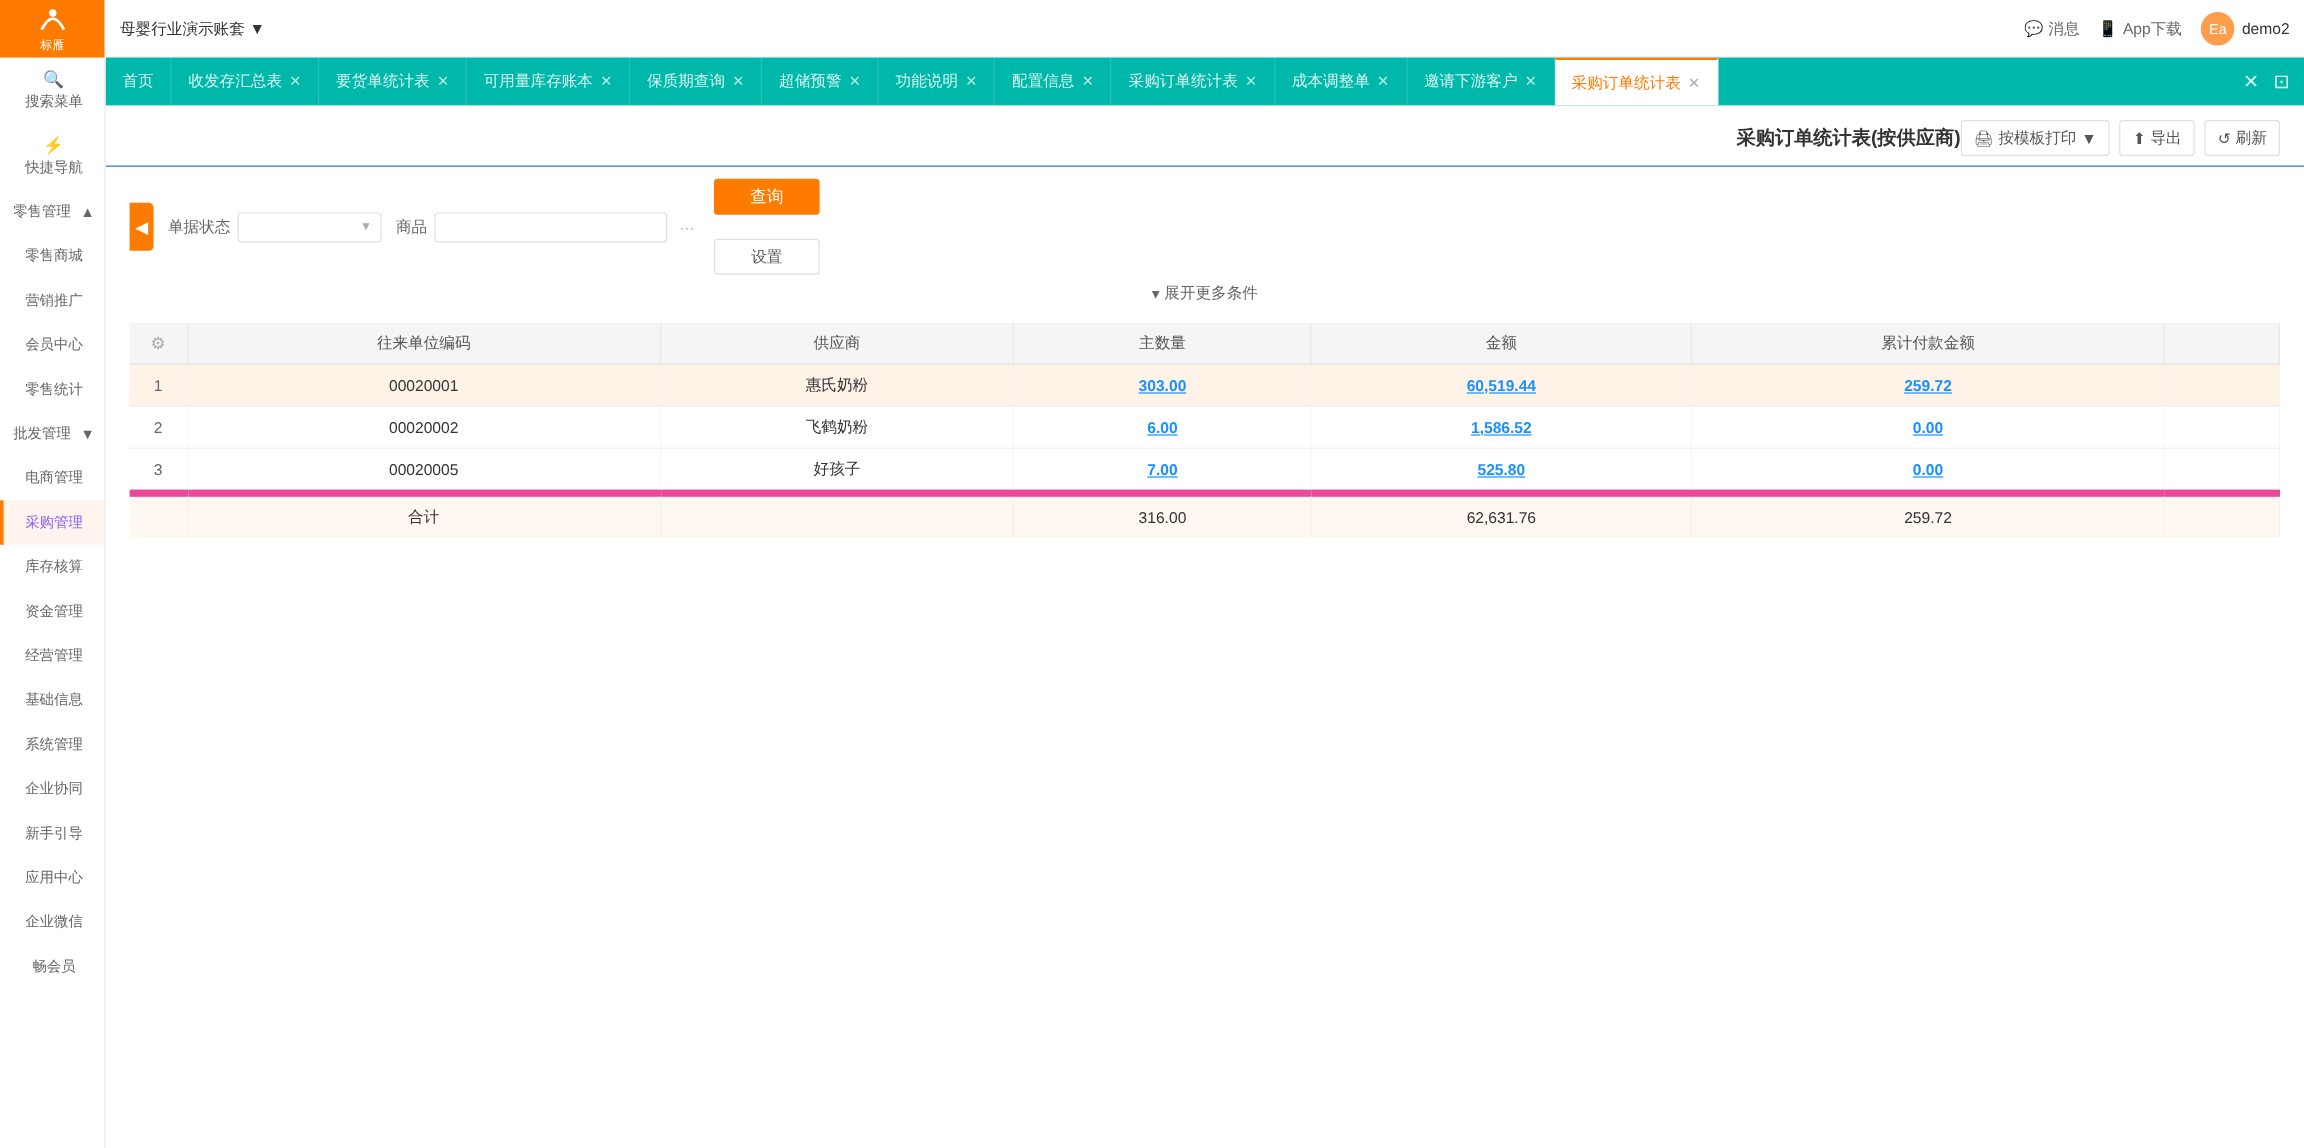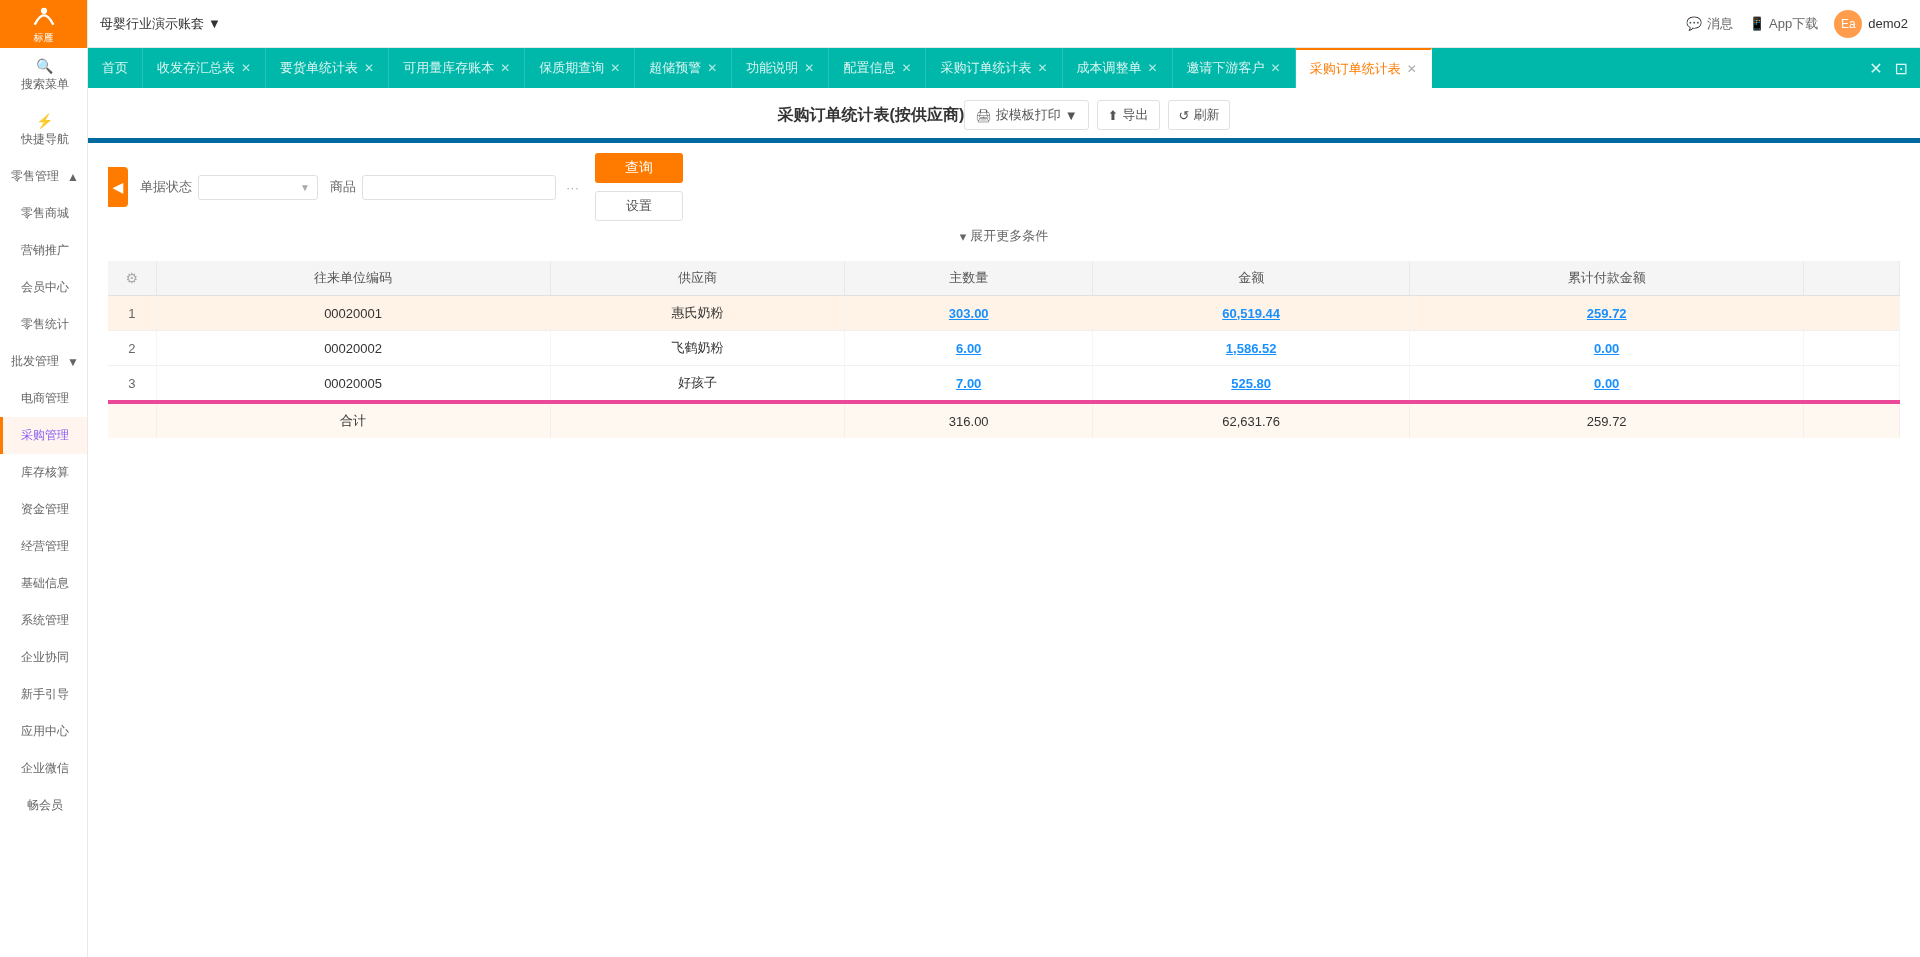--- a/index.html
+++ b/index.html
@@ -38,21 +38,21 @@
     .tab-item .tab-close { font-size: 12px; color: rgba(255,255,255,0.7); cursor: pointer; }
     .tab-item.active .tab-close { color: #aaa; }
     .tab-item.home { font-weight: 500; }
     .tabbar-actions { margin-left: auto; display: flex; align-items: center; padding: 0 8px; gap: 4px; flex-shrink: 0; }
     .tabbar-action-btn { background: none; border: none; color: rgba(255,255,255,0.85); cursor: pointer; font-size: 16px; padding: 4px; }
 
     
     .page-content { flex: 1; background: #fff; overflow: auto; display: flex; flex-direction: column; }
 
     
-    .page-header { padding: 12px 20px 8px; display: flex; align-items: center; justify-content: center; border-bottom: 5px solid #0369a1; flex-shrink: 0; }
+    .page-header { padding: 12px 20px 8px; display: flex; align-items: center; justify-content: flex-end; border-bottom: 1px solid #0369a1; flex-shrink: 0; }
     .page-title { font-size: 16px; font-weight: 600; color: #333; }
     .page-header-actions { display: flex; align-items: center; gap: 8px; }
     .btn-print { display: flex; align-items: center; gap: 4px; padding: 5px 10px; border: 1px solid #e0e0e0; background: #fff; border-radius: 3px; cursor: pointer; font-size: 13px; color: #555; }
     .btn-export { display: flex; align-items: center; gap: 4px; padding: 5px 10px; border: 1px solid #e0e0e0; background: #fff; border-radius: 3px; cursor: pointer; font-size: 13px; color: #555; }
     .btn-refresh { display: flex; align-items: center; gap: 4px; padding: 5px 10px; border: 1px solid #e0e0e0; background: #fff; border-radius: 3px; cursor: pointer; font-size: 13px; color: #555; }
 
     
     .filter-area { padding: 10px 20px; background: #fff; flex-shrink: 0; }
     .filter-row { display: flex; align-items: center; gap: 12px; flex-wrap: wrap; }
     .filter-item { display: flex; align-items: center; gap: 6px; }
@@ -61,35 +61,35 @@
     .date-shortcut { padding: 2px 8px; border-radius: 3px; cursor: pointer; font-size: 12px; color: #555; background: none; border: none; }
     .date-range { color: #555; font-size: 12px; display: flex; align-items: center; gap: 4px; }
     .date-custom-badge { background: #ff7b00; color: #fff; font-size: 11px; padding: 1px 6px; border-radius: 2px; }
     .filter-select { border: 1px solid #e0e0e0; border-radius: 3px; padding: 4px 28px 4px 8px; font-size: 13px; color: #555; background: #fff; cursor: pointer; min-width: 120px; appearance: none; -webkit-appearance: none; position: relative; }
     .filter-select-wrap { position: relative; display: inline-block; }
     .filter-select-wrap::after { content: '▼'; position: absolute; right: 8px; top: 50%; transform: translateY(-50%); font-size: 10px; color: #aaa; pointer-events: none; }
     .filter-input { border: 1px solid #e0e0e0; border-radius: 3px; padding: 4px 8px; font-size: 13px; color: #555; background: #fff; min-width: 150px; }
     .expand-row { display: flex; justify-content: center; padding: 6px 0; }
     .expand-btn { display: flex; align-items: center; gap: 4px; color: #666; font-size: 13px; cursor: pointer; border: none; background: none; }
     .btn-query { background: #ff7b00; color: #fff; border: none; border-radius: 3px; padding: 6px 18px; font-size: 14px; cursor: pointer; white-space: nowrap; }
-    .btn-setting { background: #fff; color: #555; border: 1px solid #e0e0e0; border-radius: 3px; padding: 5px 30px; font-size: 13px; cursor: pointer; white-space: nowrap; margin-top: 4px; width: 100%; }
+    .btn-setting { background: #fff; color: #555; border: 1px solid #e0e0e0; border-radius: 3px; padding: 5px 30px; font-size: 13px; cursor: pointer; white-space: nowrap; margin-top: 16px; width: 100%; }
     .query-actions { display: flex; flex-direction: column; gap: 4px; flex-shrink: 0; }
     .filter-dots { color: #aaa; cursor: pointer; padding: 4px; }
 
     
     .table-wrap { flex: 1; overflow: auto; padding: 0 20px 10px; }
     table { width: 100%; border-collapse: collapse; font-size: 13px; }
     thead th { background: #f5f5f5; padding: 8px 12px; text-align: center; color: #555; font-weight: 500; border-bottom: 1px solid #e0e0e0; border-right: 1px solid #e8e8e8; white-space: nowrap; }
     thead th:first-child { width: 48px; }
     tbody td { padding: 8px 12px; text-align: center; border-bottom: 1px solid #f0f0f0; border-right: 1px solid #f5f5f5; color: #333; }
     tbody tr.highlighted { background: #fff3e8; }
     .link-val { color: #1890ff; text-decoration: underline; cursor: pointer; font-weight: bold; }
     .row-num { color: #666; }
     .settings-icon { color: #aaa; cursor: pointer; font-size: 14px; }
-    tfoot td { padding: 8px 12px; text-align: center; background: #fff8f0; font-weight: 500; color: #333; border-top: 4px solid #ec4899; border-right: 1px solid #f0f0f0; }
+    tfoot td { padding: 8px 12px; text-align: center; background: #fff8f0; font-weight: 500; color: #333; border-top: 6px solid #ec4899; border-right: 1px solid #f0f0f0; }
     tfoot td:first-child { text-align: right; color: #555; }
 
     .collapse-btn { background: #ff7b00; border: none; color: #fff; width: 20px; height: 40px; border-radius: 0 4px 4px 0; cursor: pointer; display: flex; align-items: center; justify-content: center; font-size: 14px; }
   </style>
 </head>
 <body>
 
 <div class="sidebar">
   <div class="sidebar-logo">
     <div class="sidebar-logo-inner">

